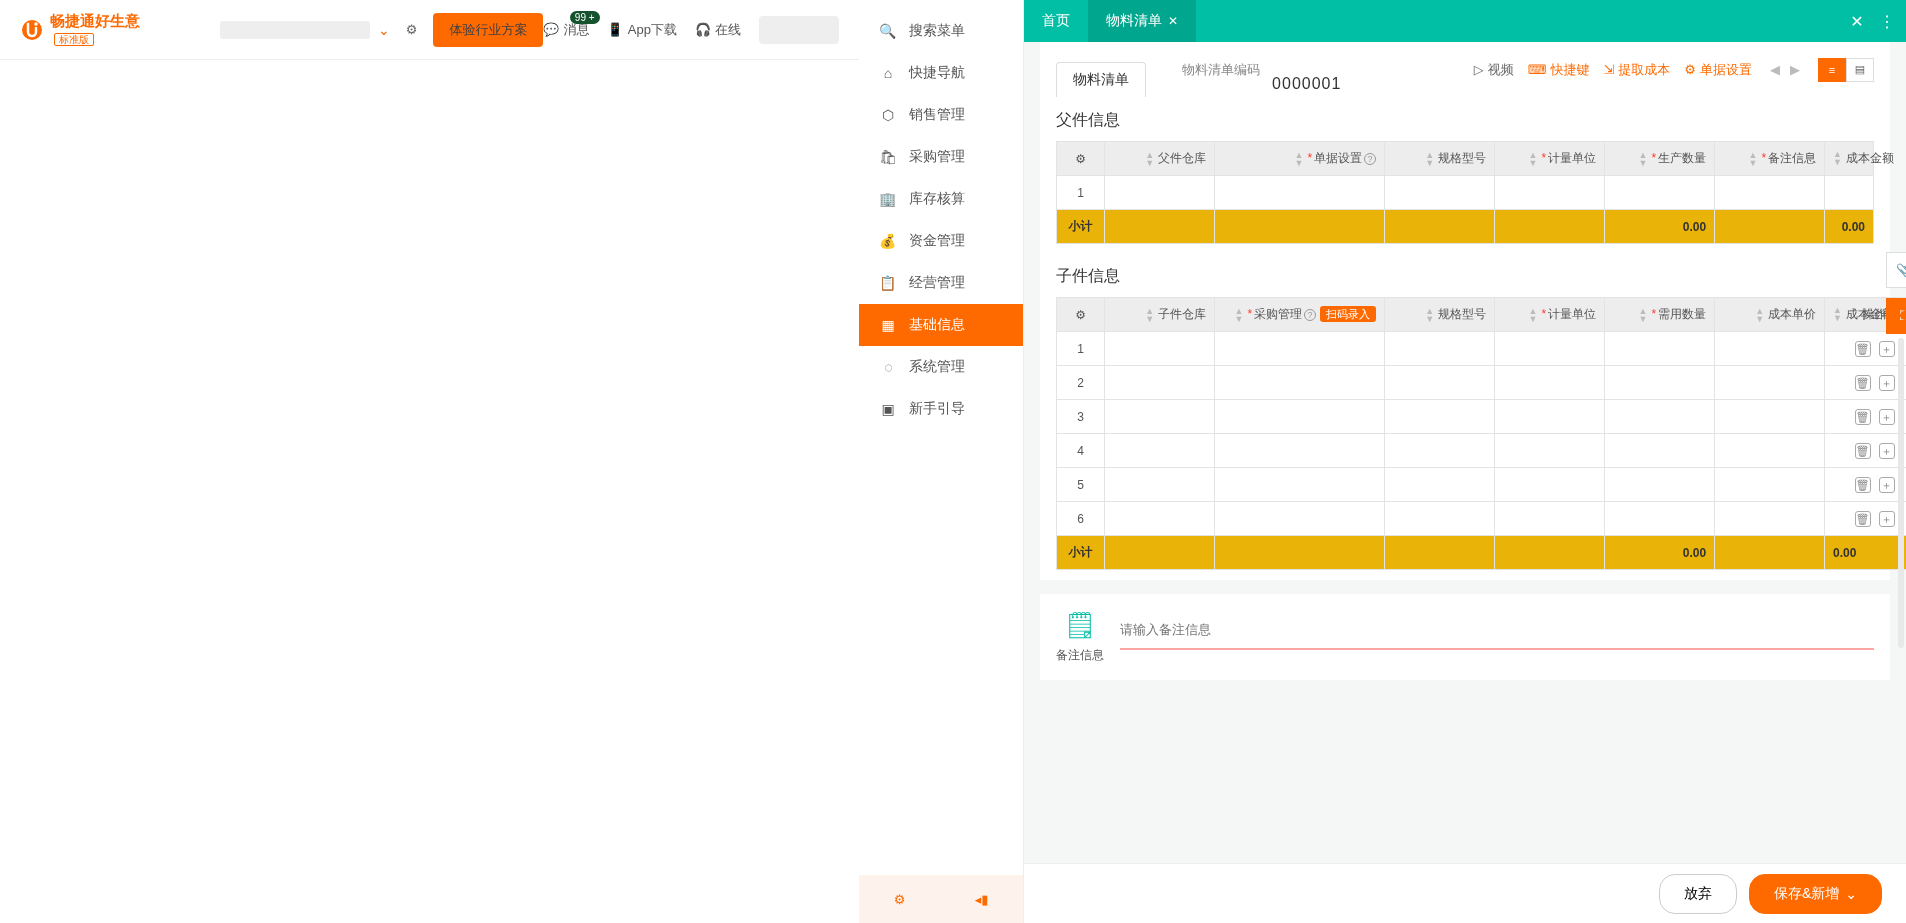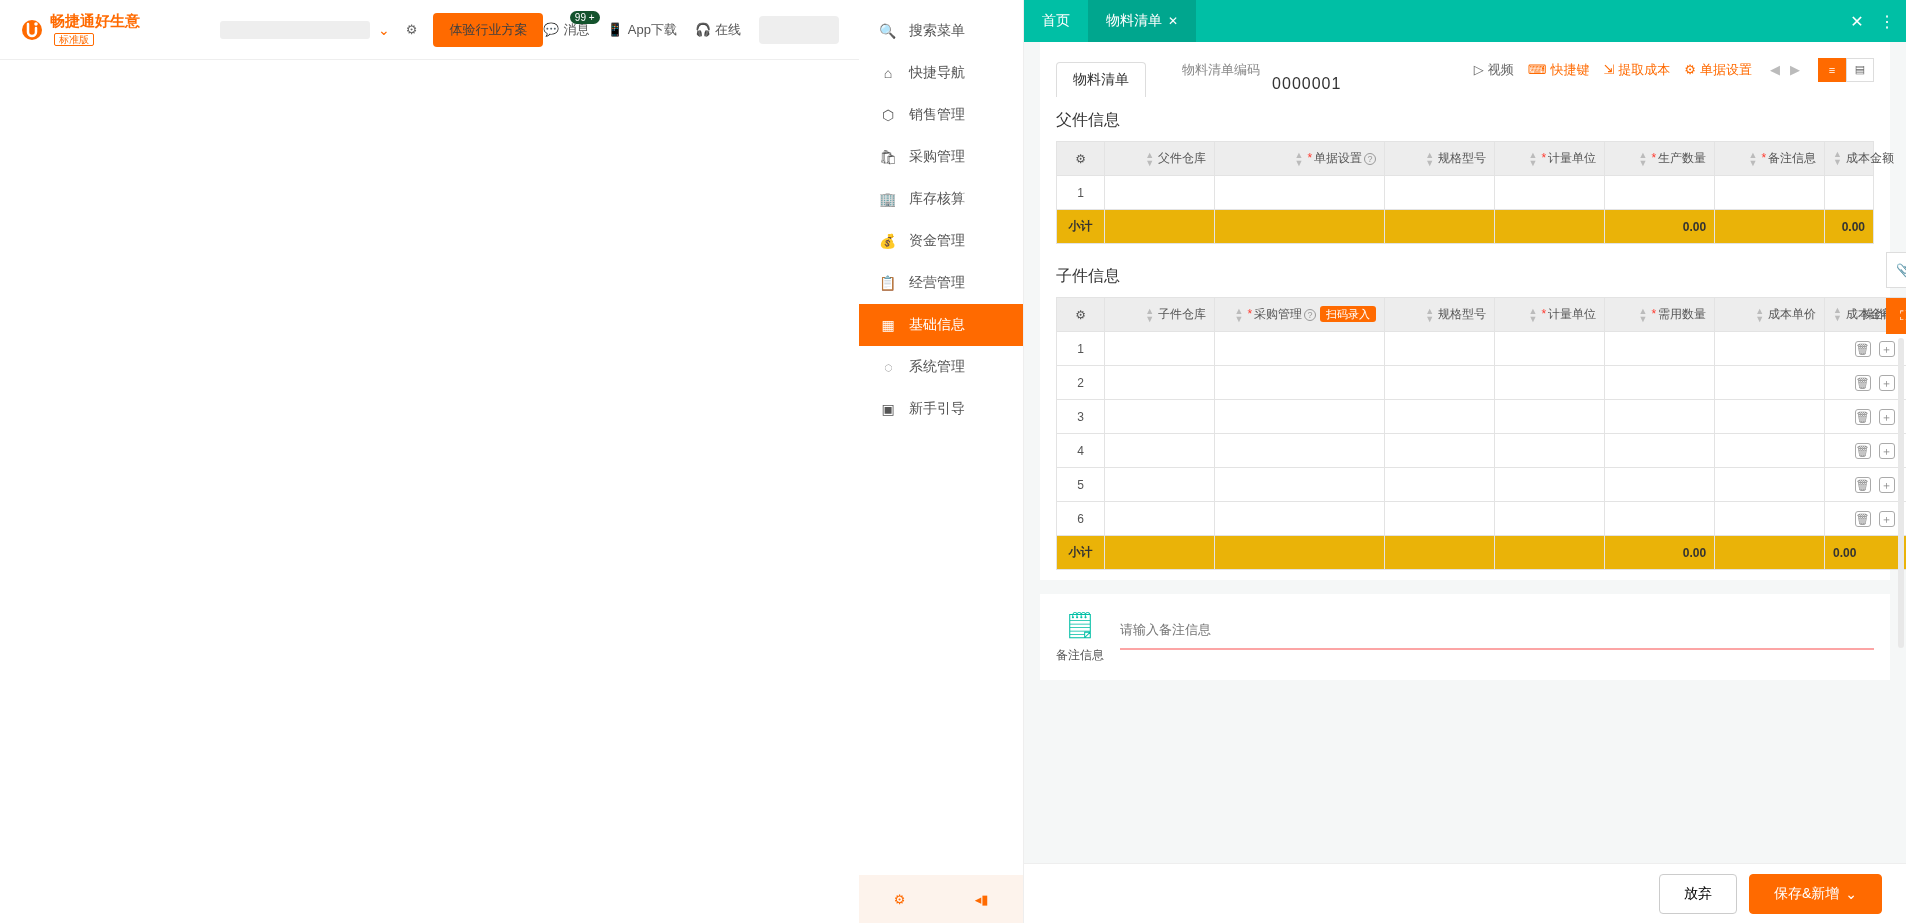--- a/index.html
+++ b/index.html
@@ -86,21 +86,21 @@
 .op-icon { display: inline-block; width: 16px; height: 16px; border: 1px solid #aaa; border-radius: 3px; color: #888; font-size: 11px; line-height: 14px; margin: 0 4px; cursor: pointer; text-align: center; }
 
 
 .remark-block { background: #fff; margin-top: 14px; padding: 16px; display: flex; gap: 16px; align-items: flex-start; }
 .remark-left { display: flex; flex-direction: column; align-items: center; gap: 6px; color: #555; font-size: 12px; }
 .remark-left .ricon { color: #00bfa5; font-size: 26px; }
 .remark-input { flex: 1; border: none; border-bottom: 2px solid #fca5a5; height: 40px; outline: none; font-size: 13px; padding: 4px 0; }
 
 
 .bottom-bar { height: 60px; background: #fff; border-top: 1px solid #eee; display: flex; align-items: center; justify-content: flex-end; padding: 0 24px; gap: 12px; }
-.btn { padding: 10px 24px; border-radius: 4px; font-size: 14px; cursor: pointer; border: 1px solid #ccc; background: #fff; }
+.btn { padding: 10px 24px; border-radius: 16px; font-size: 14px; cursor: pointer; border: 1px solid #ccc; background: #fff; }
 .btn.primary { background: #ff6a00; color: #fff; border-color: #ff6a00; display: flex; align-items: center; gap: 6px; }
 
 
 .float-right { position: absolute; right: -16px; top: 210px; display: flex; flex-direction: column; gap: 10px; }
 .float-tab { width: 36px; height: 36px; background: #fff; border: 1px solid #ddd; display: flex; align-items: center; justify-content: center; color: #888; cursor: pointer; border-right: none; }
 .float-tab.orange { background: #ff6a00; color: #fff; border-color: #ff6a00; }
 
 
 .scrollbar-fake { position: absolute; right: 2px; top: 296px; width: 6px; height: 310px; background: #e8e8e8; border-radius: 3px; }
 </style>

